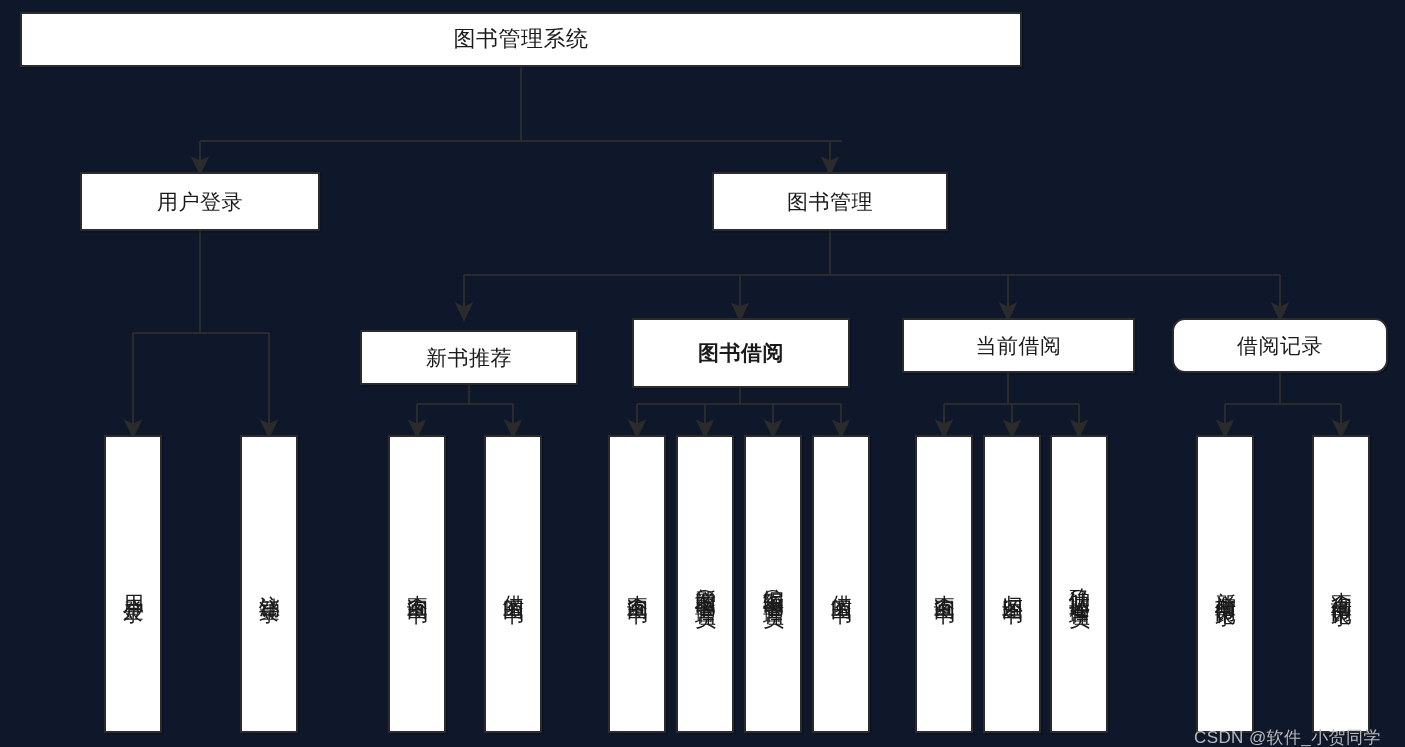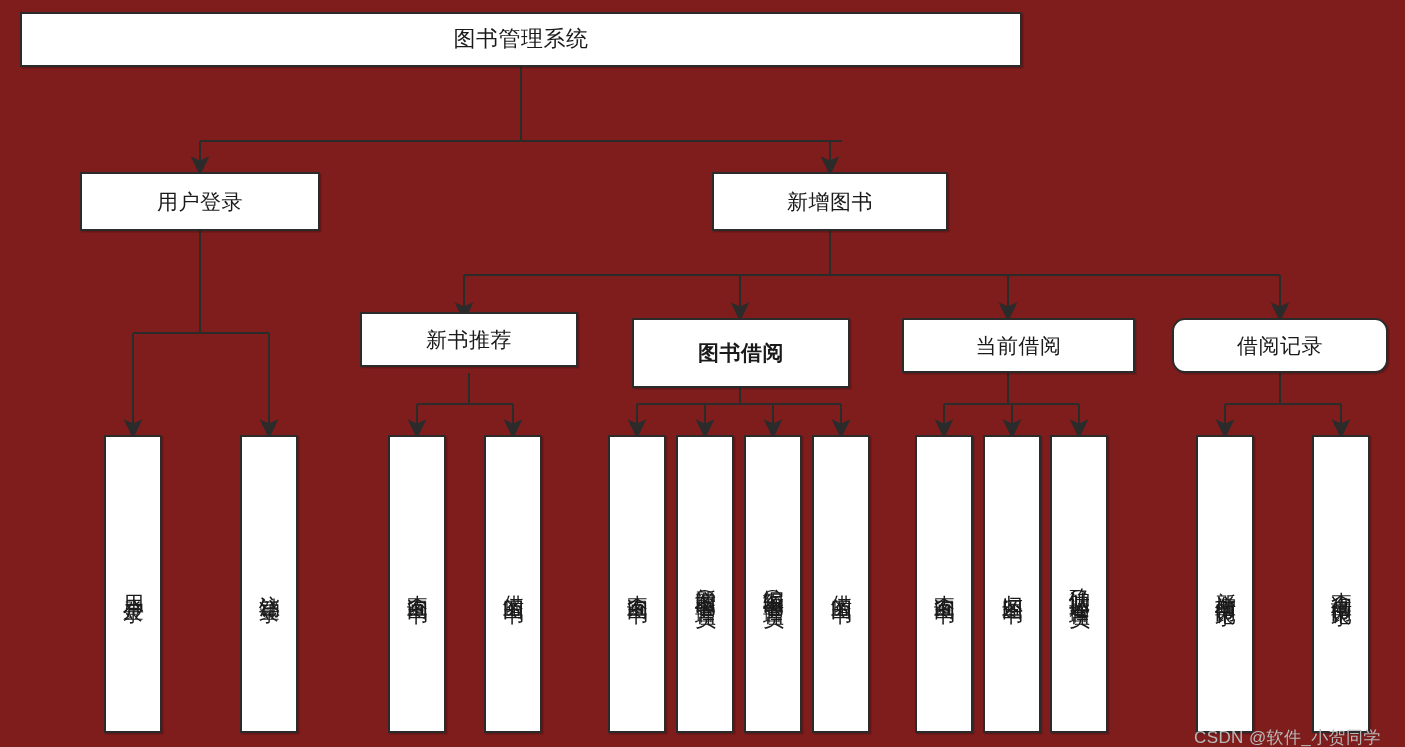--- a/index.html
+++ b/index.html
@@ -8,21 +8,21 @@
     padding: 0;
     background: #ffffff;
   }
   body {
     font-family: "Liberation Sans", "DejaVu Sans", sans-serif;
   }
   #canvas {
     position: relative;
     width: 1405px;
     height: 747px;
-    background: #7f1d1d;
+    background: #0f172a;
     overflow: hidden;
   }
   #edges {
     position: absolute;
     left: 0;
     top: 0;
     width: 1405px;
     height: 747px;
     pointer-events: none;
   }
@@ -123,25 +123,25 @@
 
   <div class="node horiz root" style="left: 20px; top: 12px; width: 1002px; height: 55px;">
     <span>图书管理系统</span>
   </div>
 
   <div id="level2-host">
       <div class="node horiz" style="left: 80px; top: 172px; width: 240px; height: 59px;">
         <span>用户登录</span>
       </div>
       <div class="node horiz" style="left: 712px; top: 172px; width: 236px; height: 59px;">
-        <span>新增图书</span>
+        <span>图书管理</span>
       </div>
     </div>
   <div id="level3-host">
-      <div class="node horiz" style="left: 360px; top: 312px; width: 218px; height: 55px;">
+      <div class="node horiz" style="left: 360px; top: 330px; width: 218px; height: 55px;">
         <span>新书推荐</span>
       </div>
       <div class="node horiz" style="left: 632px; top: 318px; width: 218px; height: 70px; font-weight: bold;">
         <span>图书借阅</span>
       </div>
       <div class="node horiz" style="left: 902px; top: 318px; width: 233px; height: 55px;">
         <span>当前借阅</span>
       </div>
       <div class="node horiz" style="left: 1172px; top: 318px; width: 216px; height: 55px; border-radius: 13px;">
         <span>借阅记录</span>

